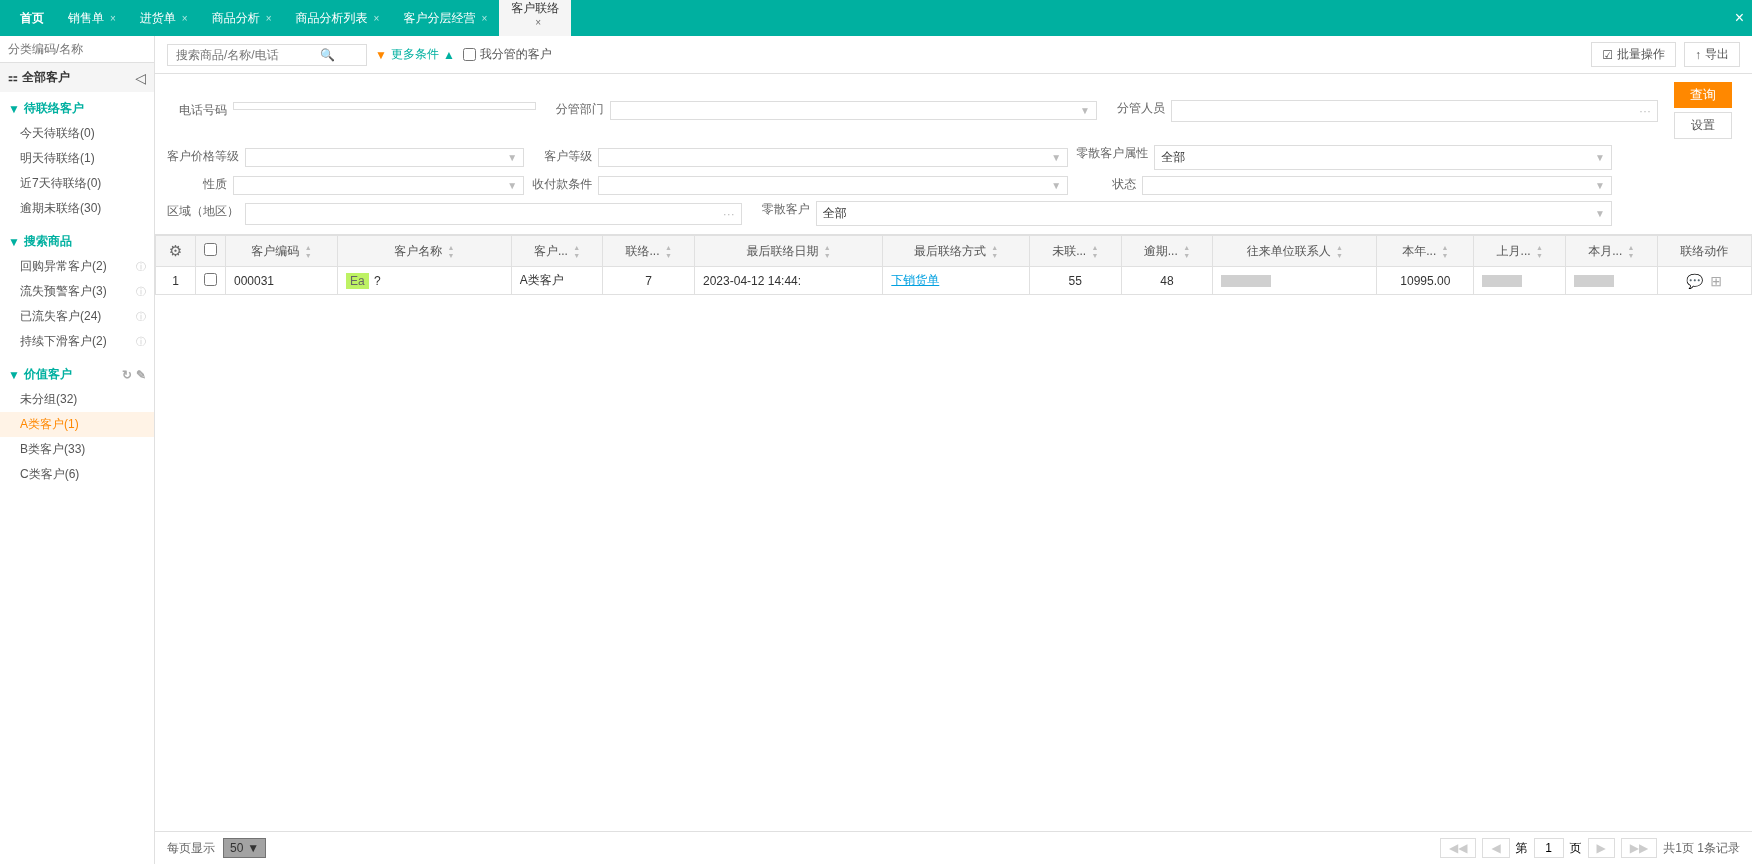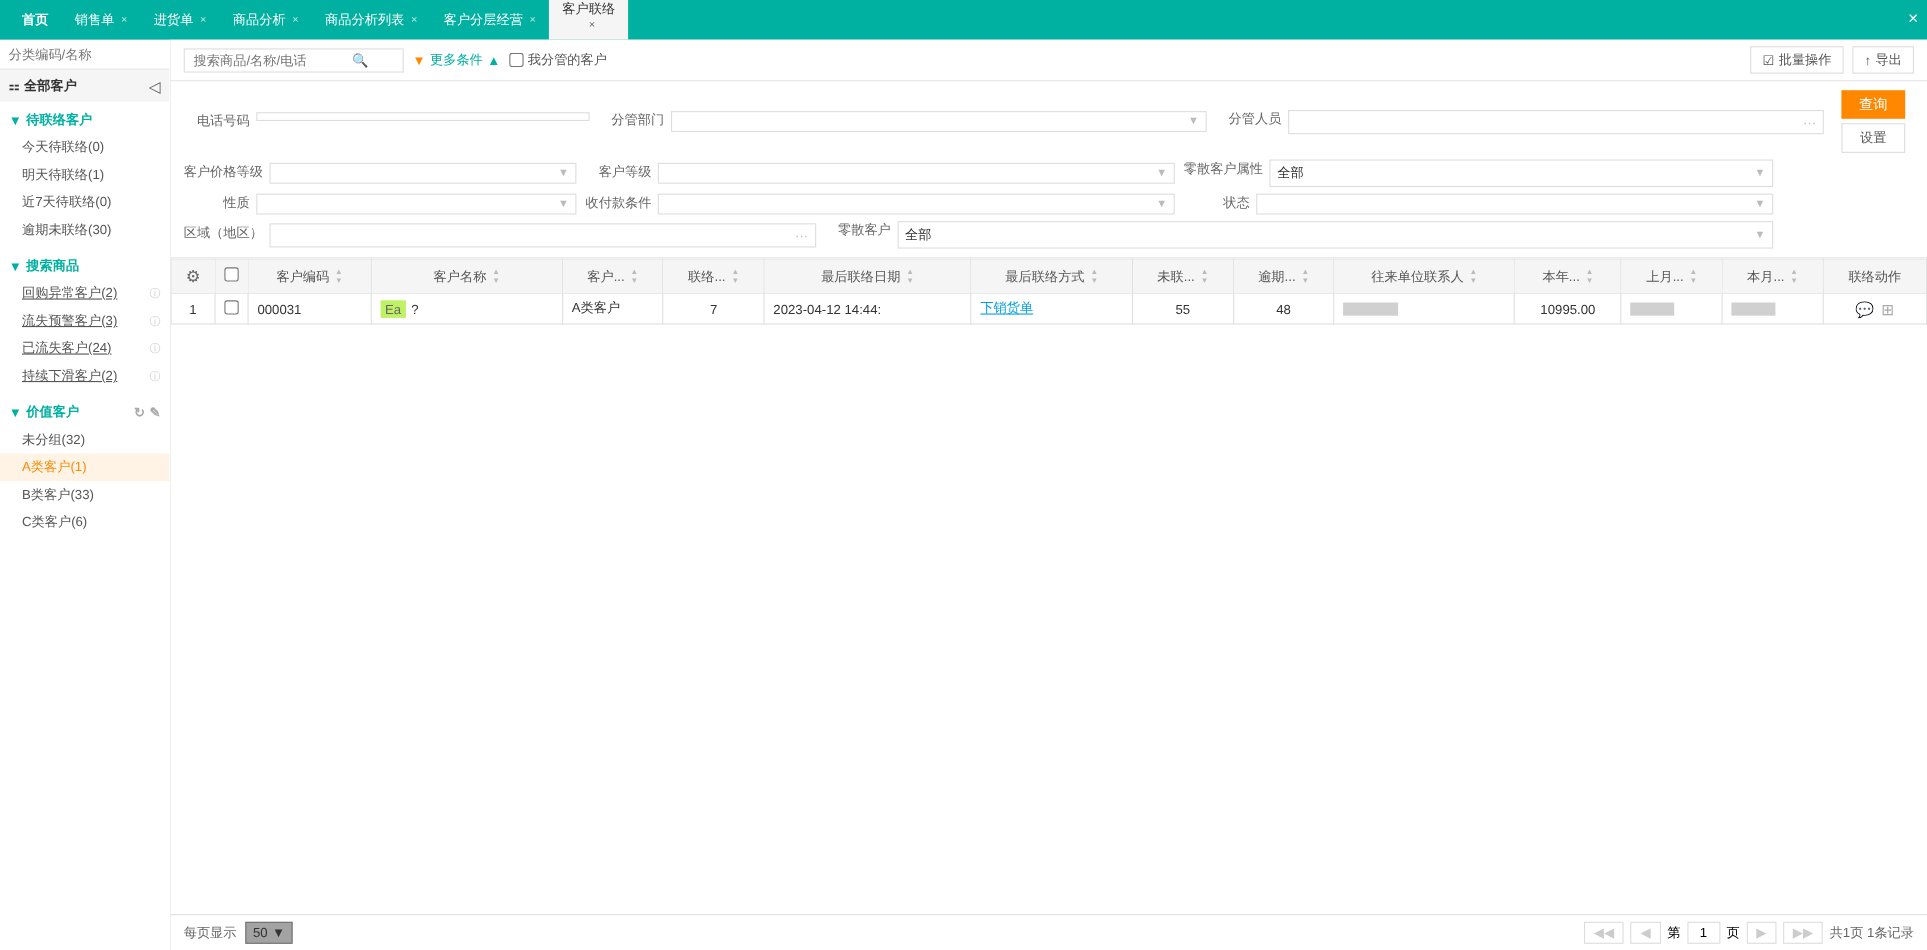--- a/index.html
+++ b/index.html
@@ -44,21 +44,21 @@
     .sidebar-section { padding: 4px 0; }
     .sidebar-section-title {
       display: flex; align-items: center; padding: 4px 8px; color: #00b0a0;
       font-weight: bold; cursor: pointer; gap: 4px;
     }
     .sidebar-item {
       padding: 4px 8px 4px 20px; cursor: pointer; color: #555;
       display: flex; align-items: center; justify-content: space-between;
     }
     .sidebar-item.active { background: #fff3e6; color: #ff8800; }
-    .sidebar-item .item-label { display: flex; align-items: flex-start; gap: 4px; text-decoration: underline; }
+    .sidebar-item .item-label { display: flex; align-items: flex-start; gap: 4px; }
     .sidebar-item .info-icon { color: #ccc; font-size: 10px; }
     
     
     .filter-bar {
       background: white; padding: 6px 12px; display: flex; align-items: center;
       border-bottom: 1px solid #e0e0e0; gap: 8px;
     }
     .filter-search {
       display: flex; align-items: center; border: 1px solid #ddd; padding: 3px 8px;
       background: white; gap: 4px; width: 200px;

